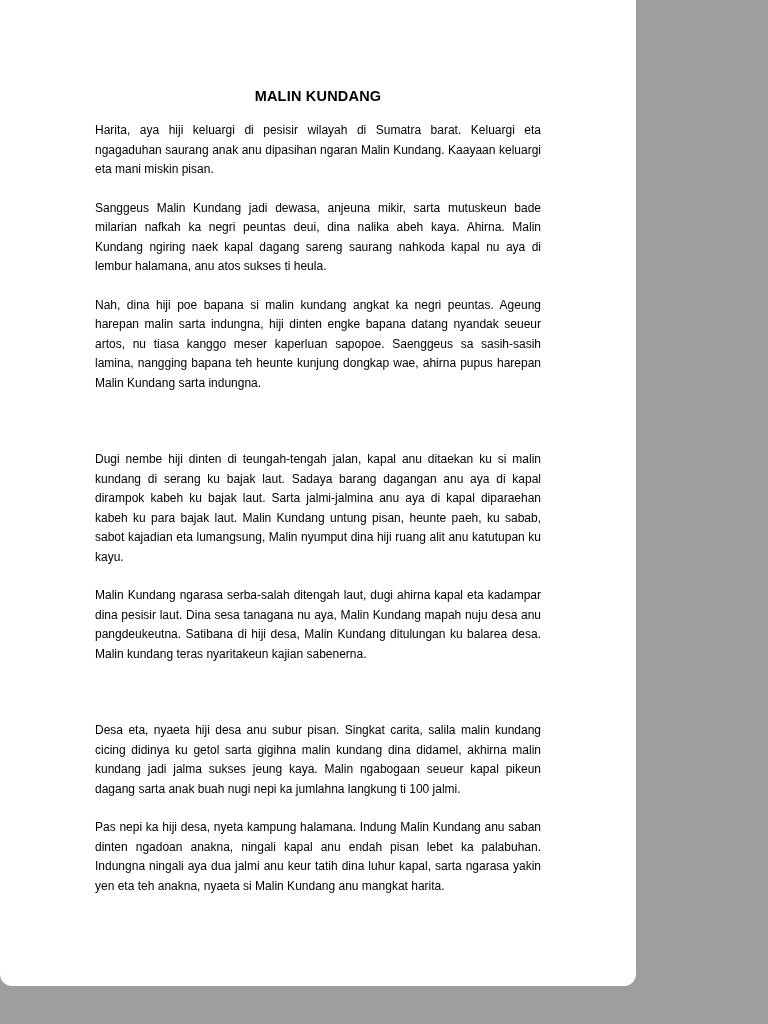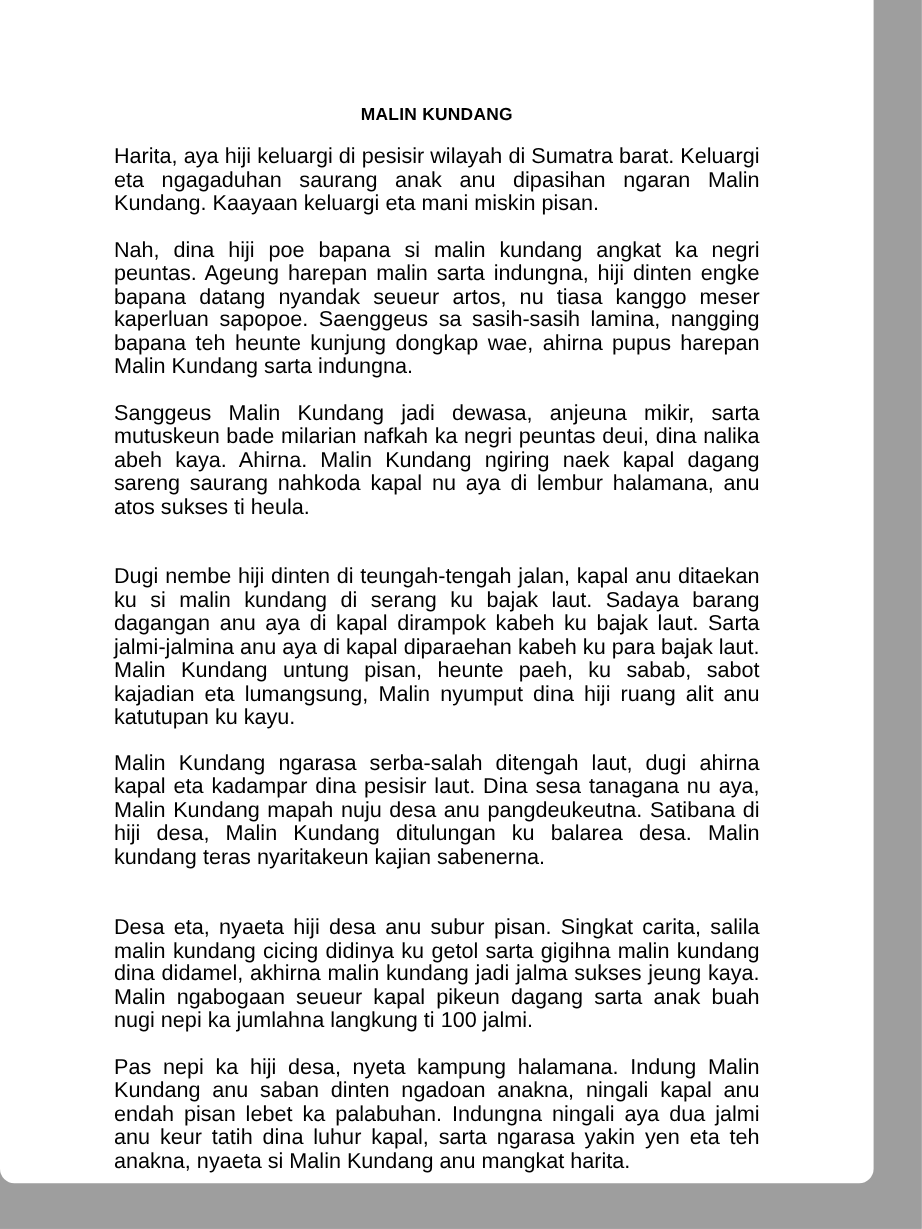--- a/index.html
+++ b/index.html
@@ -8,57 +8,57 @@
     background: #9e9e9e;
     width: 768px;
     height: 1024px;
     overflow: hidden;
     font-family: "Liberation Sans", sans-serif;
   }
   .page {
     position: absolute;
     top: 0;
     left: 0;
-    width: 728px;
+    width: 636px;
     height: 986px;
     background: #ffffff;
     border-bottom-left-radius: 12px;
     border-bottom-right-radius: 12px;
     box-sizing: border-box;
     padding: 88px 95px 0 95px;
     color: #000000;
   }
   .doc-title {
     text-align: center;
     font-weight: bold;
     font-size: 14.5px;
     margin: 0 0 17px 0;
     letter-spacing: 0.2px;
   }
   .para {
-    font-size: 18px;
+    font-size: 12px;
     line-height: 19.5px;
     text-align: justify;
     margin: 0 0 19px 0;
   }
   .para.extra-gap {
-    margin-top: 39px;
+    margin-top: 57px;
   }
 </style>
 </head>
 <body>
 
 <div class="page">
   <h1 class="doc-title">MALIN KUNDANG</h1>
 
   <p class="para">Harita, aya hiji keluargi di pesisir wilayah di Sumatra barat. Keluargi eta ngagaduhan saurang anak anu dipasihan ngaran Malin Kundang. Kaayaan keluargi eta mani miskin pisan.</p>
 
+  <p class="para">Sanggeus Malin Kundang jadi dewasa, anjeuna mikir, sarta mutuskeun bade milarian nafkah ka negri peuntas deui, dina nalika abeh kaya. Ahirna. Malin Kundang ngiring naek kapal dagang sareng saurang nahkoda kapal nu aya di lembur halamana, anu atos sukses ti heula.</p>
+
   <p class="para">Nah, dina hiji poe bapana si malin kundang angkat ka negri peuntas. Ageung harepan malin sarta indungna, hiji dinten engke bapana datang nyandak seueur artos, nu tiasa kanggo meser kaperluan sapopoe. Saenggeus sa sasih-sasih lamina, nangging bapana teh heunte kunjung dongkap wae, ahirna pupus harepan Malin Kundang sarta indungna.</p>
-
-  <p class="para">Sanggeus Malin Kundang jadi dewasa, anjeuna mikir, sarta mutuskeun bade milarian nafkah ka negri peuntas deui, dina nalika abeh kaya. Ahirna. Malin Kundang ngiring naek kapal dagang sareng saurang nahkoda kapal nu aya di lembur halamana, anu atos sukses ti heula.</p>
 
 
   <p class="para extra-gap">Dugi nembe hiji dinten di teungah-tengah jalan, kapal anu ditaekan ku si malin kundang di serang ku bajak laut. Sadaya barang dagangan anu aya di kapal dirampok kabeh ku bajak laut. Sarta jalmi-jalmina anu aya di kapal diparaehan kabeh ku para bajak laut. Malin Kundang untung pisan, heunte paeh, ku sabab, sabot kajadian eta lumangsung, Malin nyumput dina hiji ruang alit anu katutupan ku kayu.</p>
 
   <p class="para">Malin Kundang ngarasa serba-salah ditengah laut, dugi ahirna kapal eta kadampar dina pesisir laut. Dina sesa tanagana nu aya, Malin Kundang mapah nuju desa anu pangdeukeutna. Satibana di hiji desa, Malin Kundang ditulungan ku balarea desa. Malin kundang teras nyaritakeun kajian sabenerna.</p>
 
   <p class="para extra-gap">Desa eta, nyaeta hiji desa anu subur pisan. Singkat carita, salila malin kundang cicing didinya ku getol sarta gigihna malin kundang dina didamel, akhirna malin kundang jadi jalma sukses jeung kaya. Malin ngabogaan seueur kapal pikeun dagang sarta anak buah nugi nepi ka jumlahna langkung ti 100 jalmi.</p>
 
 
   <p class="para">Pas nepi ka hiji desa, nyeta kampung halamana. Indung Malin Kundang anu saban dinten ngadoan anakna, ningali kapal anu endah pisan lebet ka palabuhan. Indungna ningali aya dua jalmi anu keur tatih dina luhur kapal, sarta ngarasa yakin yen eta teh anakna, nyaeta si Malin Kundang anu mangkat harita.</p>

